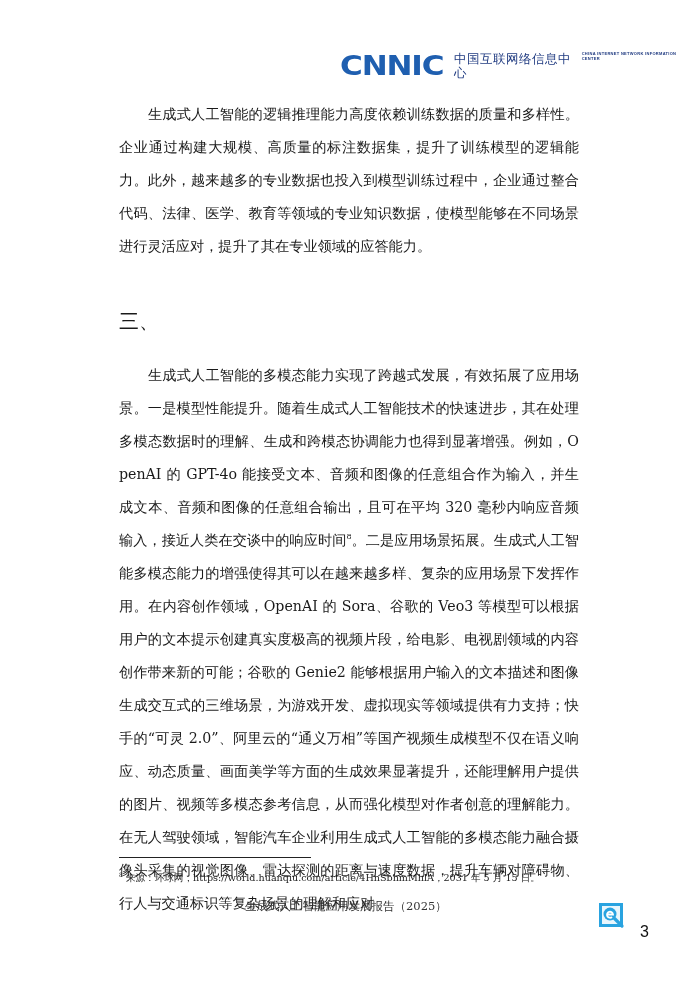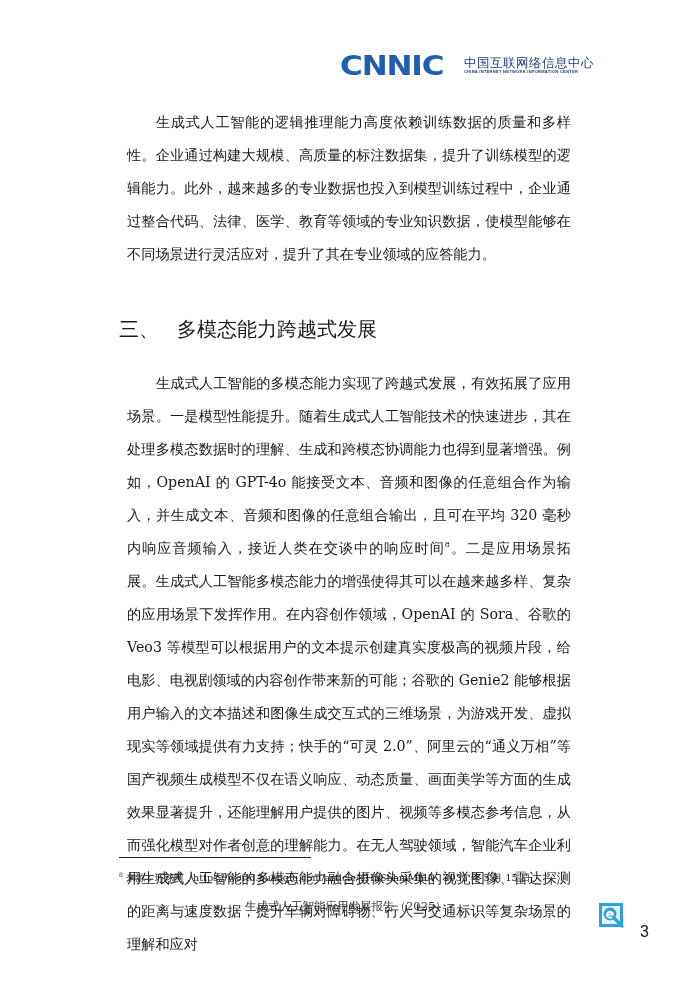--- a/index.html
+++ b/index.html
@@ -1,25 +1,25 @@
 <!DOCTYPE html>
 <html><head>
 <meta charset="utf-8">
 <style>
   html, body { margin: 0; padding: 0; background: #ffffff; }
   body { width: 694px; height: 982px; position: relative; overflow: hidden;
          font-family: "DejaVu Serif", "Liberation Serif", serif; color: #1a1a1a; }
   .header-logo { position: absolute; left: 340px; top: 52px; display: flex; align-items: center; }
   .cnnic-mark { font-family: "DejaVu Sans", "Liberation Sans", sans-serif; font-weight: bold;
                 font-size: 27px; color: #1f5fb0; letter-spacing: -1px; line-height: 1; transform: scaleX(1.15); transform-origin: left; margin-right: 18px; }
-  .cnnic-text { display: flex; flex-direction: column; margin-left: 16px; }
+  .cnnic-text { display: flex; flex-direction: row; margin-left: 6px; }
   .cnnic-cn { font-size: 12.5px; color: #1f3a80; letter-spacing: 0.5px; line-height: 1.1; font-family: "DejaVu Serif", serif; }
   .cnnic-en { font-size: 4px; color: #1f3a80; letter-spacing: 0.3px; line-height: 1.2; font-family: "Liberation Sans", sans-serif; font-weight: bold; }
   .content { position: absolute; left: 119px; top: 98px; width: 460px; }
-  .para { font-size: 14.2px; line-height: 33px; margin: 8px; text-align: justify; word-break: break-all; }
+  .para { font-size: 14.2px; line-height: 33px; margin: 0; text-align: justify; word-break: break-all; }
   .indent { text-indent: 29px; }
   .heading { font-family: "DejaVu Sans", "Liberation Sans", sans-serif; font-size: 20px; margin: 42px 0 22px 0; line-height: 32px; display: flex; }
   .heading .num { width: 58px; }
   b.strong { font-weight: normal; }
   sup { font-size: 8px; line-height: 0; }
   .footnote-rule { position: absolute; left: 119px; top: 857px; width: 192px; border-top: 1px solid #222; }
   .footnote { position: absolute; left: 119px; top: 871px; font-size: 9.6px; line-height: 14px; }
   .footnote sup { font-size: 6px; }
   .footer-title { position: absolute; left: 245px; top: 899px; font-size: 11.5px; color: #333; }
   .footer-icon { position: absolute; left: 599px; top: 903px; width: 26px; height: 26px; }
@@ -34,21 +34,20 @@
     <span class="cnnic-cn">中国互联网络信息中心</span>
     <span class="cnnic-en">CHINA INTERNET NETWORK INFORMATION CENTER</span>
   </div>
 </div>
 
 <div class="content">
   <p class="para indent">生成式人工智能的逻辑推理能力高度依赖训练数据的质量和多样性。企业通过构建大规模、高质量的标注数据集，提升了训练模型的逻辑能力。此外，越来越多的专业数据也投入到模型训练过程中，企业通过整合代码、法律、医学、教育等领域的专业知识数据，使模型能够在不同场景进行灵活应对，提升了其在专业领域的应答能力。</p>
 
   <div class="heading">
     <span class="num">三、</span>
-    <span>多模态能力跨越式发展</span>
   </div>
 
   <p class="para indent"><span>生成式人工智能的多模态能力实现了跨越式发展，有效拓展了应用场景。</span><b class="strong">一是模型性能提升。</b><span>随着生成式人工智能技术的快速进步，其在处理多模态数据时的理解、生成和跨模态协调能力也得到显著增强。例如，OpenAI 的 GPT-4o 能接受文本、音频和图像的任意组合作为输入，并生成文本、音频和图像的任意组合输出，且可在平均 320 毫秒内响应音频输入，接近人类在交谈中的响应时间</span><sup>8</sup><span>。</span><b class="strong">二是应用场景拓展。</b><span>生成式人工智能多模态能力的增强使得其可以在越来越多样、复杂的应用场景下发挥作用。在内容创作领域，OpenAI 的 Sora、谷歌的 Veo3 等模型可以根据用户的文本提示创建真实度极高的视频片段，给电影、电视剧领域的内容创作带来新的可能；谷歌的 Genie2 能够根据用户输入的文本描述和图像生成交互式的三维场景，为游戏开发、虚拟现实等领域提供有力支持；快手的“可灵 2.0”、阿里云的“通义万相”等国产视频生成模型不仅在语义响应、动态质量、画面美学等方面的生成效果显著提升，还能理解用户提供的图片、视频等多模态参考信息，从而强化模型对作者创意的理解能力。在无人驾驶领域，智能汽车企业利用生成式人工智能的多模态能力融合摄像头采集的视觉图像、雷达探测的距离与速度数据，提升车辆对障碍物、行人与交通标识等复杂场景的理解和应对</span></p>
 </div>
 
 <div class="footnote-rule"></div>
 <div class="footnote">
   <sup>8</sup>
   <span>来源：环球网，https://world.huanqiu.com/article/4HnSbhmMhlA，2031 年 5 月 15 日。</span>
 </div>

